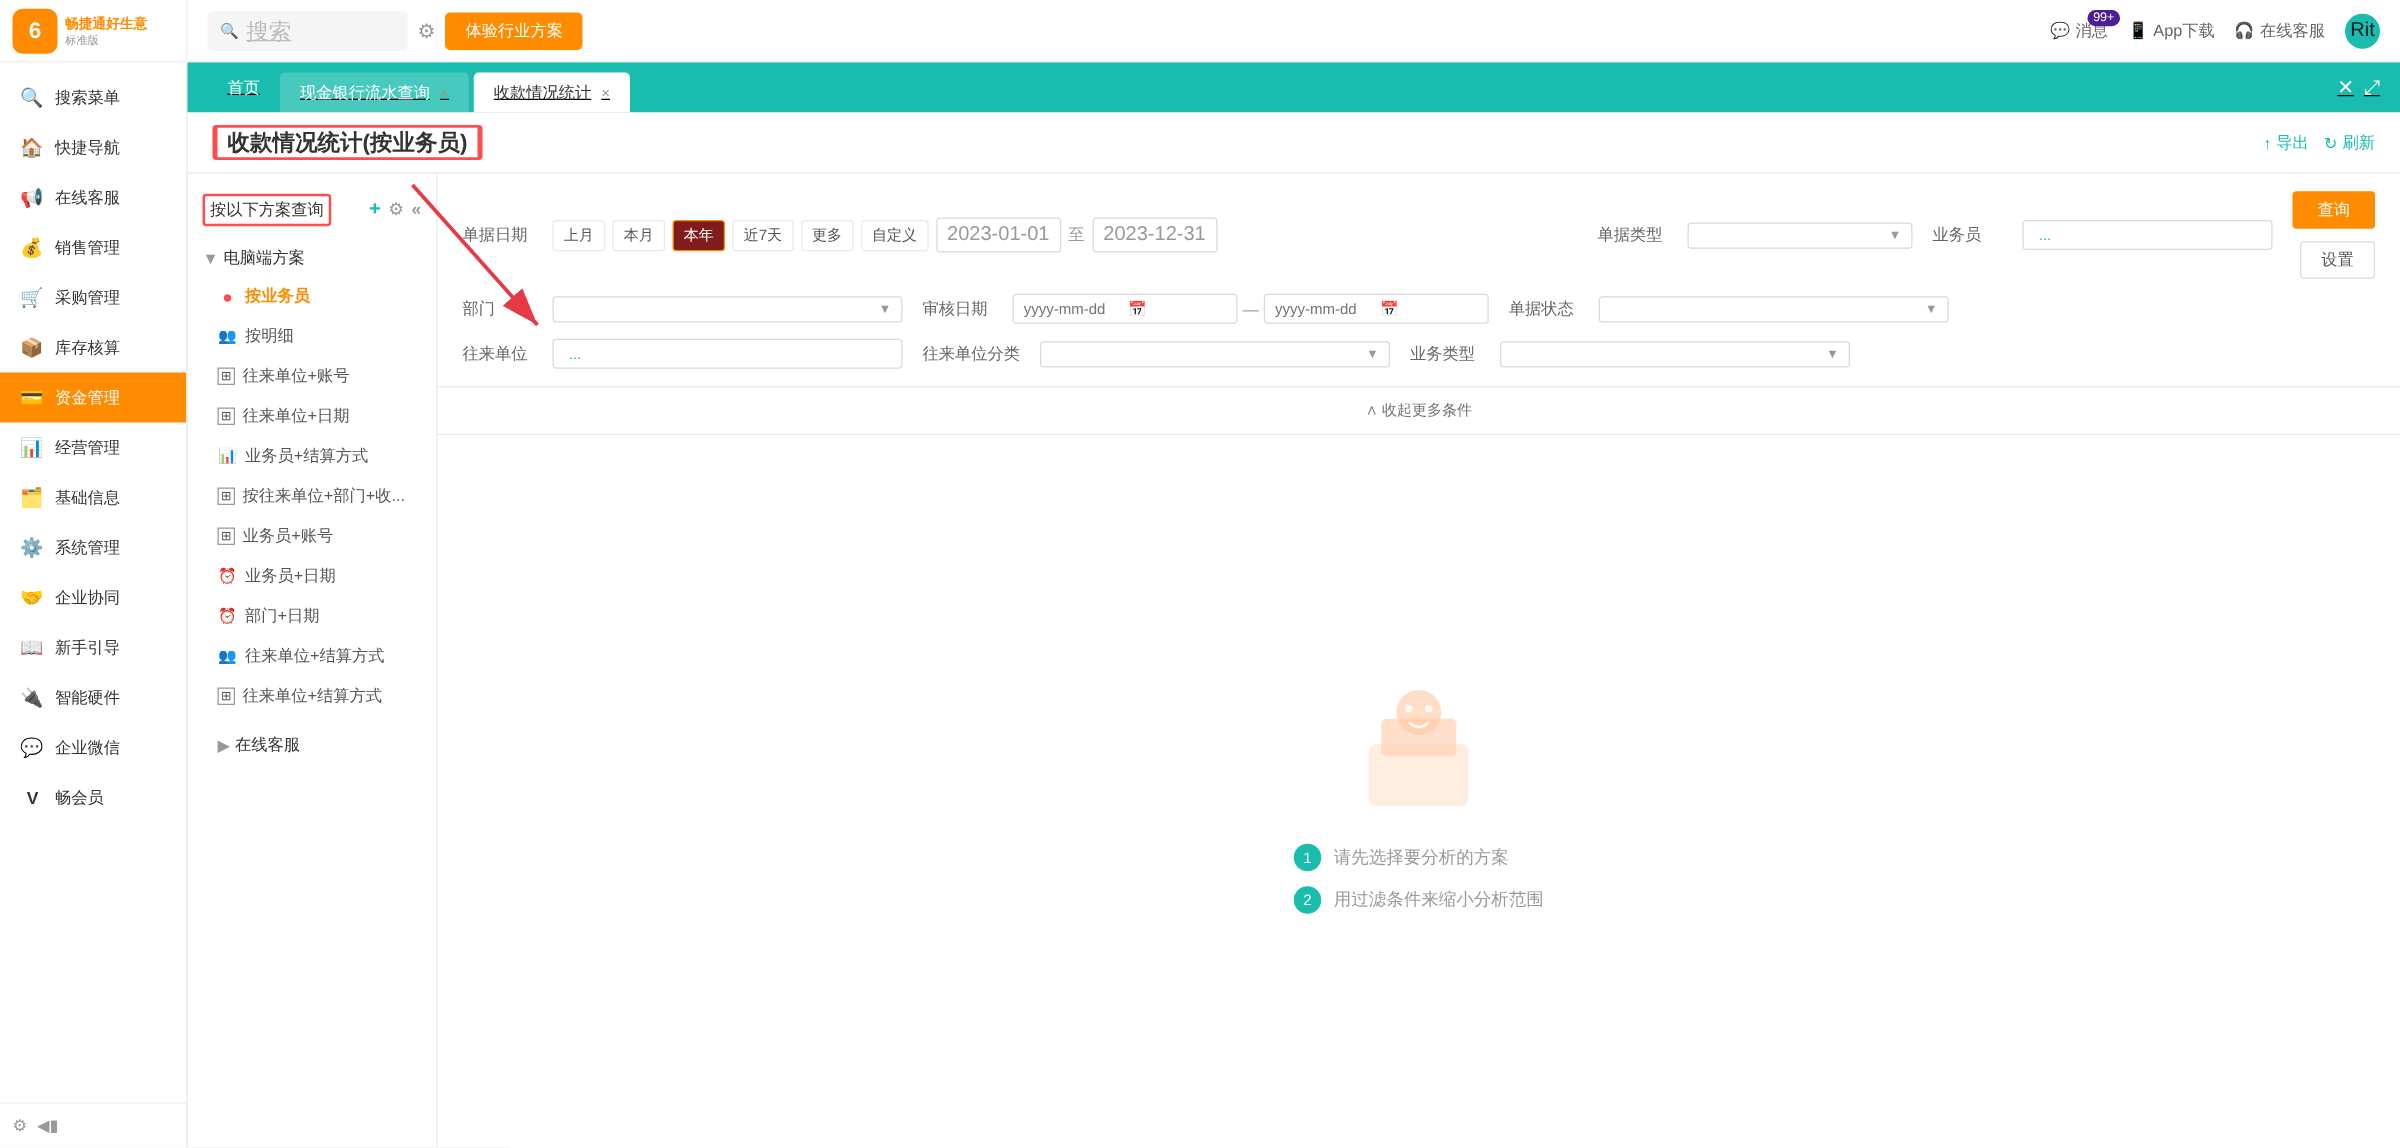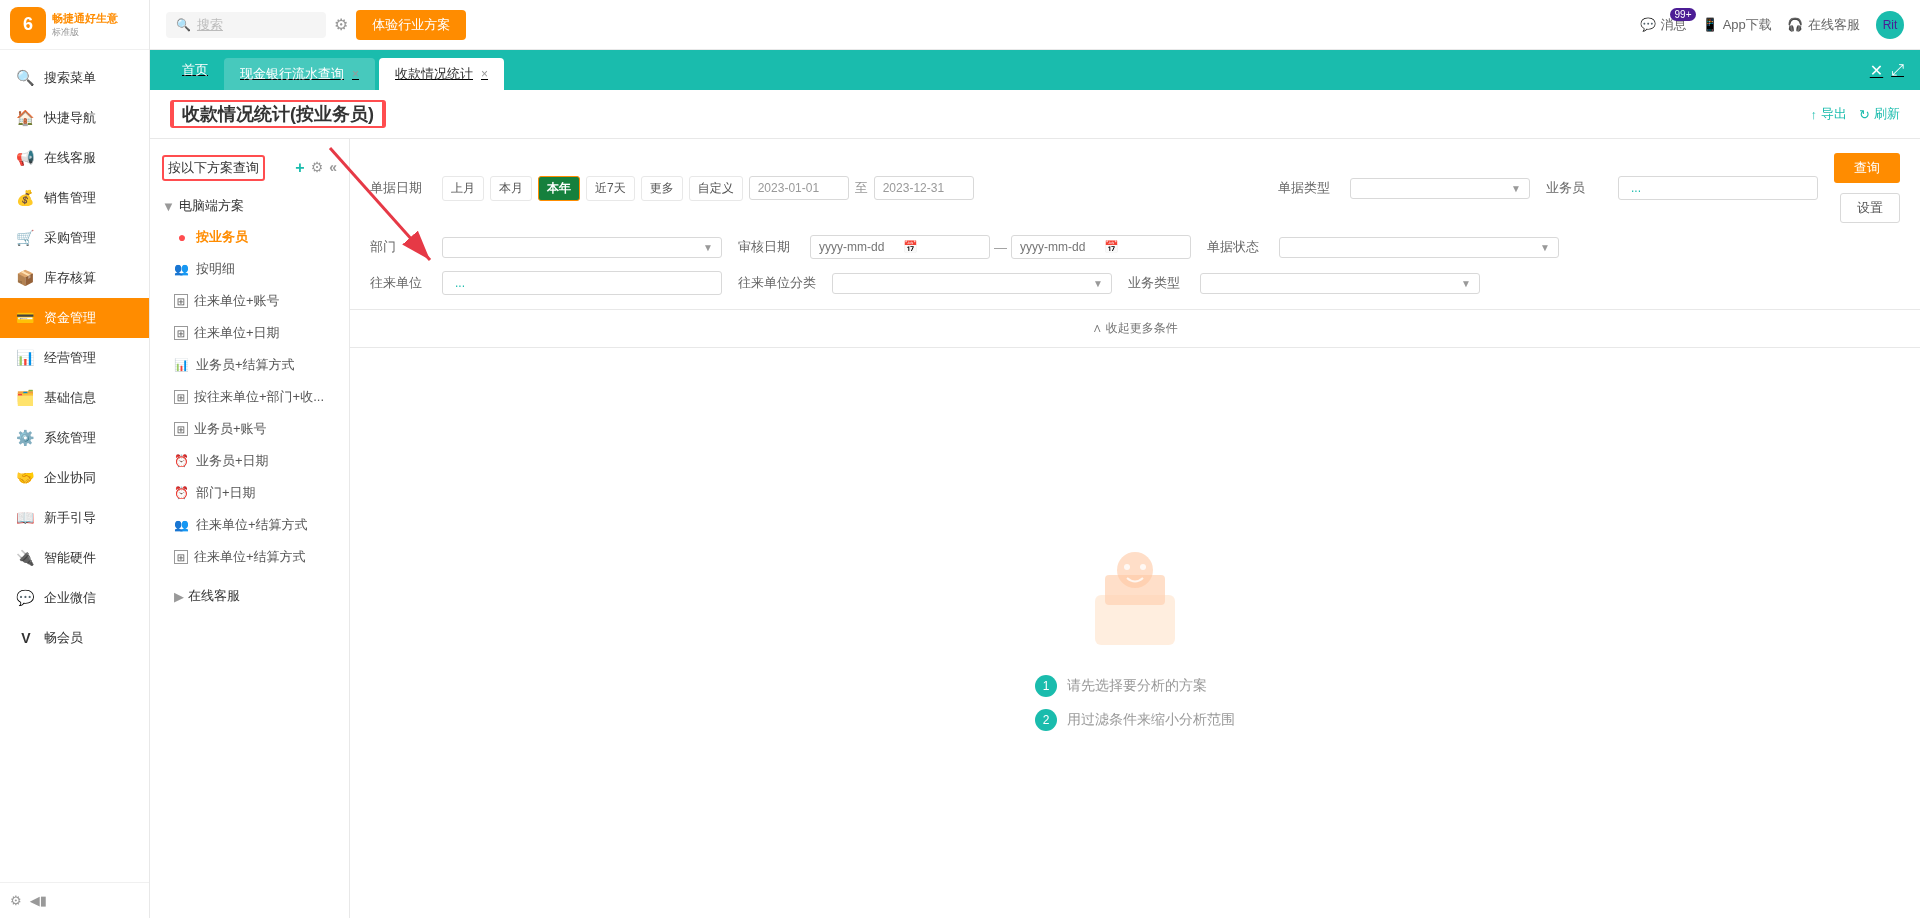--- a/index.html
+++ b/index.html
@@ -63,22 +63,22 @@
     .sub-group-title { display: flex; align-items: center; gap: 4px; padding: 6px 12px 6px 24px; font-size: 13px; color: #333; cursor: pointer; }
 
     
     .query-area { flex: 1; background: #f5f5f5; display: flex; flex-direction: column; overflow: hidden; }
     .query-form { background: #fff; padding: 14px 20px; border-bottom: 1px solid #e8e8e8; }
     .form-row { display: flex; align-items: center; gap: 16px; margin-bottom: 12px; }
     .form-row:last-child { margin-bottom: 0; }
     .form-label { color: #666; font-size: 13px; min-width: 56px; white-space: nowrap; }
     .date-group { display: flex; align-items: center; gap: 6px; flex: 1; }
     .date-btn { padding: 3px 8px; border: 1px solid #e8e8e8; border-radius: 3px; font-size: 12px; cursor: pointer; color: #555; background: #fff; }
-    .date-btn.active { background: #15803d; color: white; border-color: #ff8c00; font-weight: bold; }
-    .date-input { border: 1px solid #d9d9d9; border-radius: 3px; padding: 4px 8px; font-size: 12px; color: #999; width: 100px; }
+    .date-btn.active { background: #7f1d1d; color: white; border-color: #ff8c00; }
+    .date-input { border: 1px solid #d9d9d9; border-radius: 3px; padding: 4px 8px; font-size: 16px; color: #999; width: 100px; }
     .date-sep { color: #999; }
     .form-select { display: flex; align-items: center; border: 1px solid #d9d9d9; border-radius: 3px; padding: 4px 8px; font-size: 12px; color: #555; cursor: pointer; min-width: 120px; justify-content: space-between; gap: 4px; background: #fff; }
     .form-select .chevron { color: #999; font-size: 10px; }
     .form-input-wrap { display: flex; align-items: center; border: 1px solid #d9d9d9; border-radius: 3px; padding: 4px 8px; font-size: 12px; min-width: 180px; background: #fff; }
     .form-dots { color: #1abcad; cursor: pointer; margin-left: 4px; }
     .date-picker-icon { color: #999; font-size: 12px; margin-left: 4px; cursor: pointer; }
     .query-btn { background: #ff8c00; color: white; border: none; border-radius: 3px; padding: 6px 20px; font-size: 13px; cursor: pointer; }
     .set-btn { background: #fff; color: #555; border: 1px solid #d9d9d9; border-radius: 3px; padding: 5px 16px; font-size: 13px; cursor: pointer; display: block; margin-top: 6px; }
     .form-actions { display: flex; flex-direction: column; align-items: flex-end; gap: 4px; margin-left: auto; }
     .collapse-bar { display: flex; justify-content: center; align-items: center; padding: 10px; background: #fff; border-bottom: 1px solid #e8e8e8; cursor: pointer; }
@@ -172,41 +172,41 @@
     <span class="sidebar-bottom-btn">◀▮</span>
   </div>
 </div>
 
 <div class="main">
 
   <div class="top-header">
     <div class="header-left">
       <div class="header-search">
         <span>🔍</span>
-        <span style="color:#bbb;font-size:13px;text-decoration:underline;">搜索</span>
+        <span style="color:#bbb;font-size:18px;text-decoration:underline;">搜索</span>
       </div>
       <span class="header-gear">⚙</span>
       <button class="header-trial-btn">体验行业方案</button>
     </div>
     <div class="header-right">
       <div class="msg-badge">
         <span>💬</span>
         <span>消息</span>
         <span class="badge-num">99+</span>
       </div>
       <div style="display:flex;align-items:center;gap:4px;">
         <span>📱</span>
         <span>App下载</span>
       </div>
       <div style="display:flex;align-items:center;gap:4px;">
         <span>🎧</span>
         <span>在线客服</span>
       </div>
       <div style="display:flex;align-items:center;gap:6px;">
-        <div style="width:28px;height:28px;background:#1abcad;border-radius:50%;display:flex;align-items:center;justify-content:center;color:#4c1d95;font-size:12px;">Rit</div>
+        <div style="width:28px;height:28px;background:#1abcad;border-radius:50%;display:flex;align-items:center;justify-content:center;color:#0f172a;font-size:16px;">Rit</div>
       </div>
     </div>
   </div>
 
   <div class="tab-bar">
     <div class="tab-home">首页</div>
     <div class="tab-item inactive">
       <span>现金银行流水查询</span>
       <span class="tab-close">×</span>
     </div>

